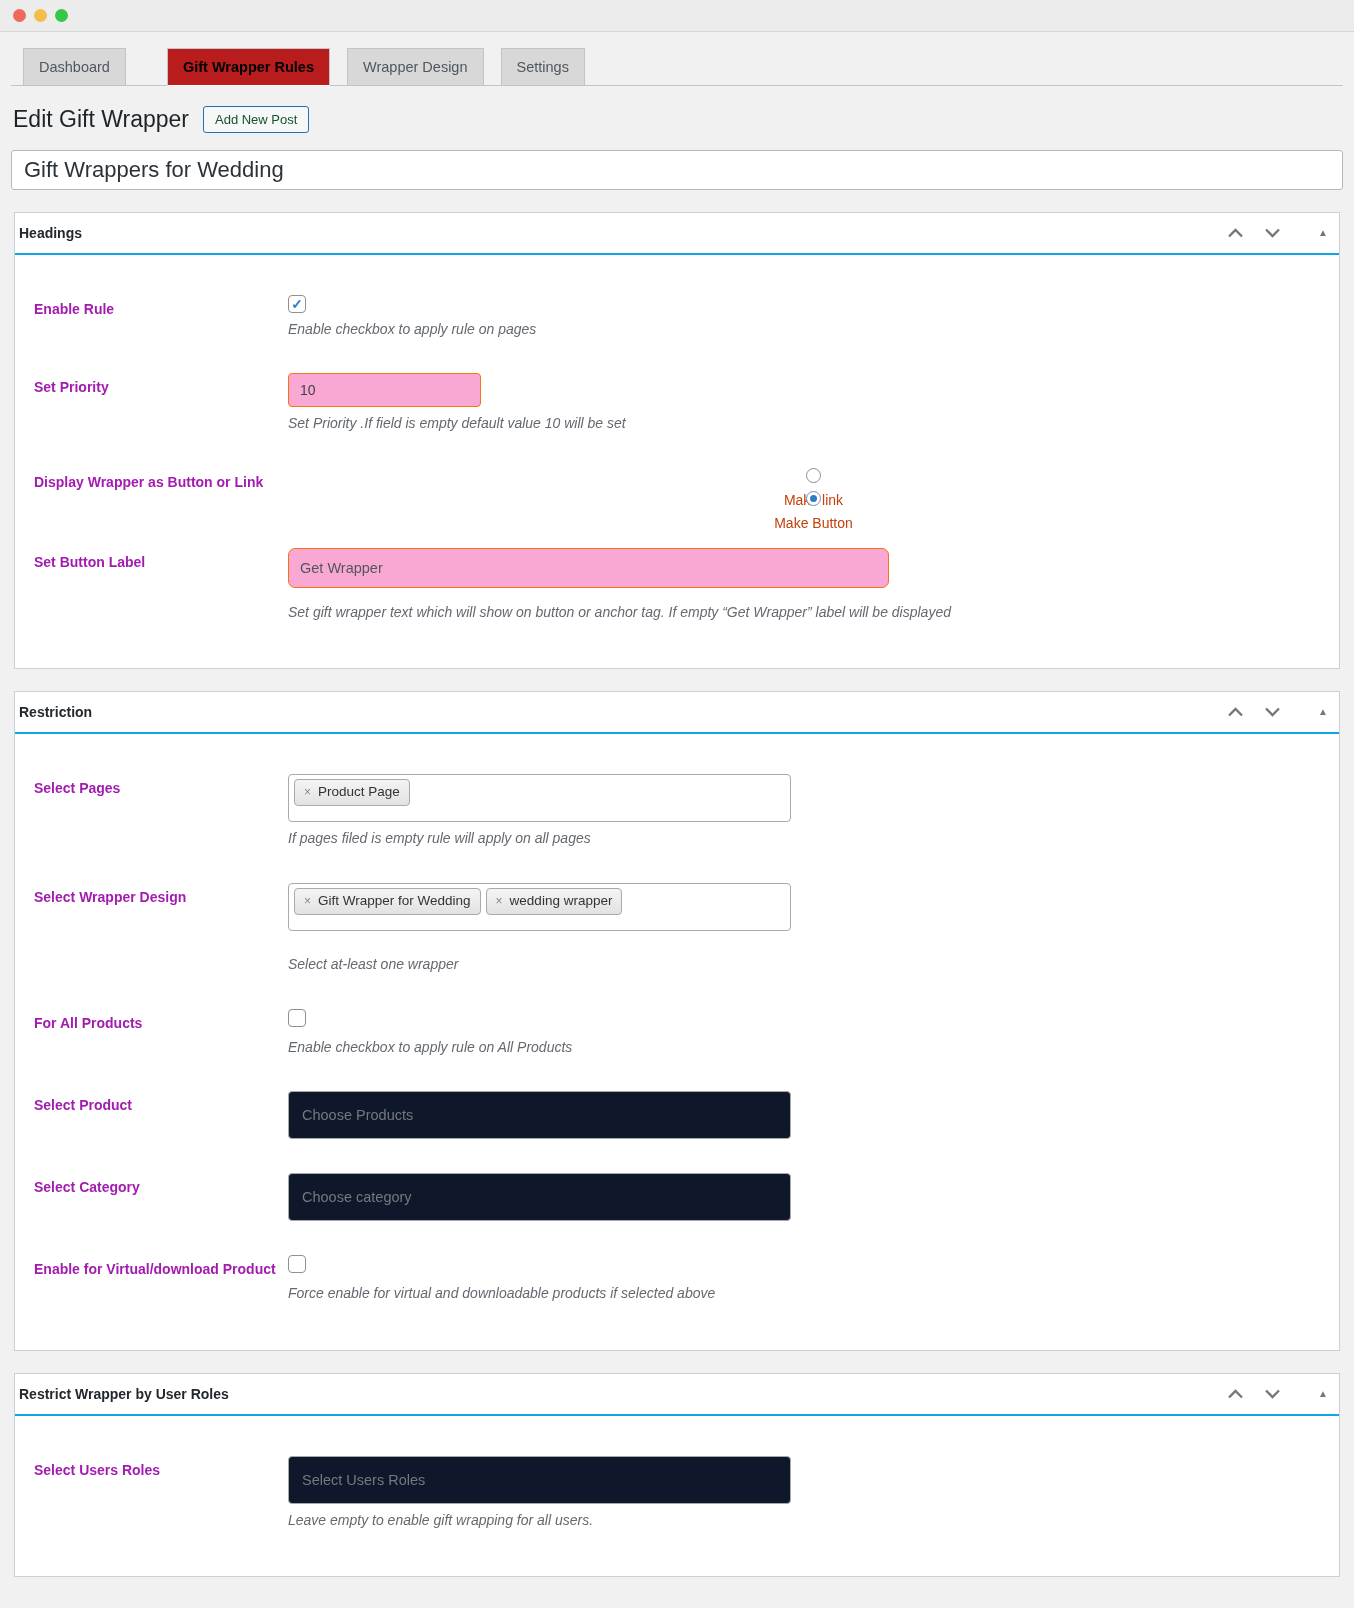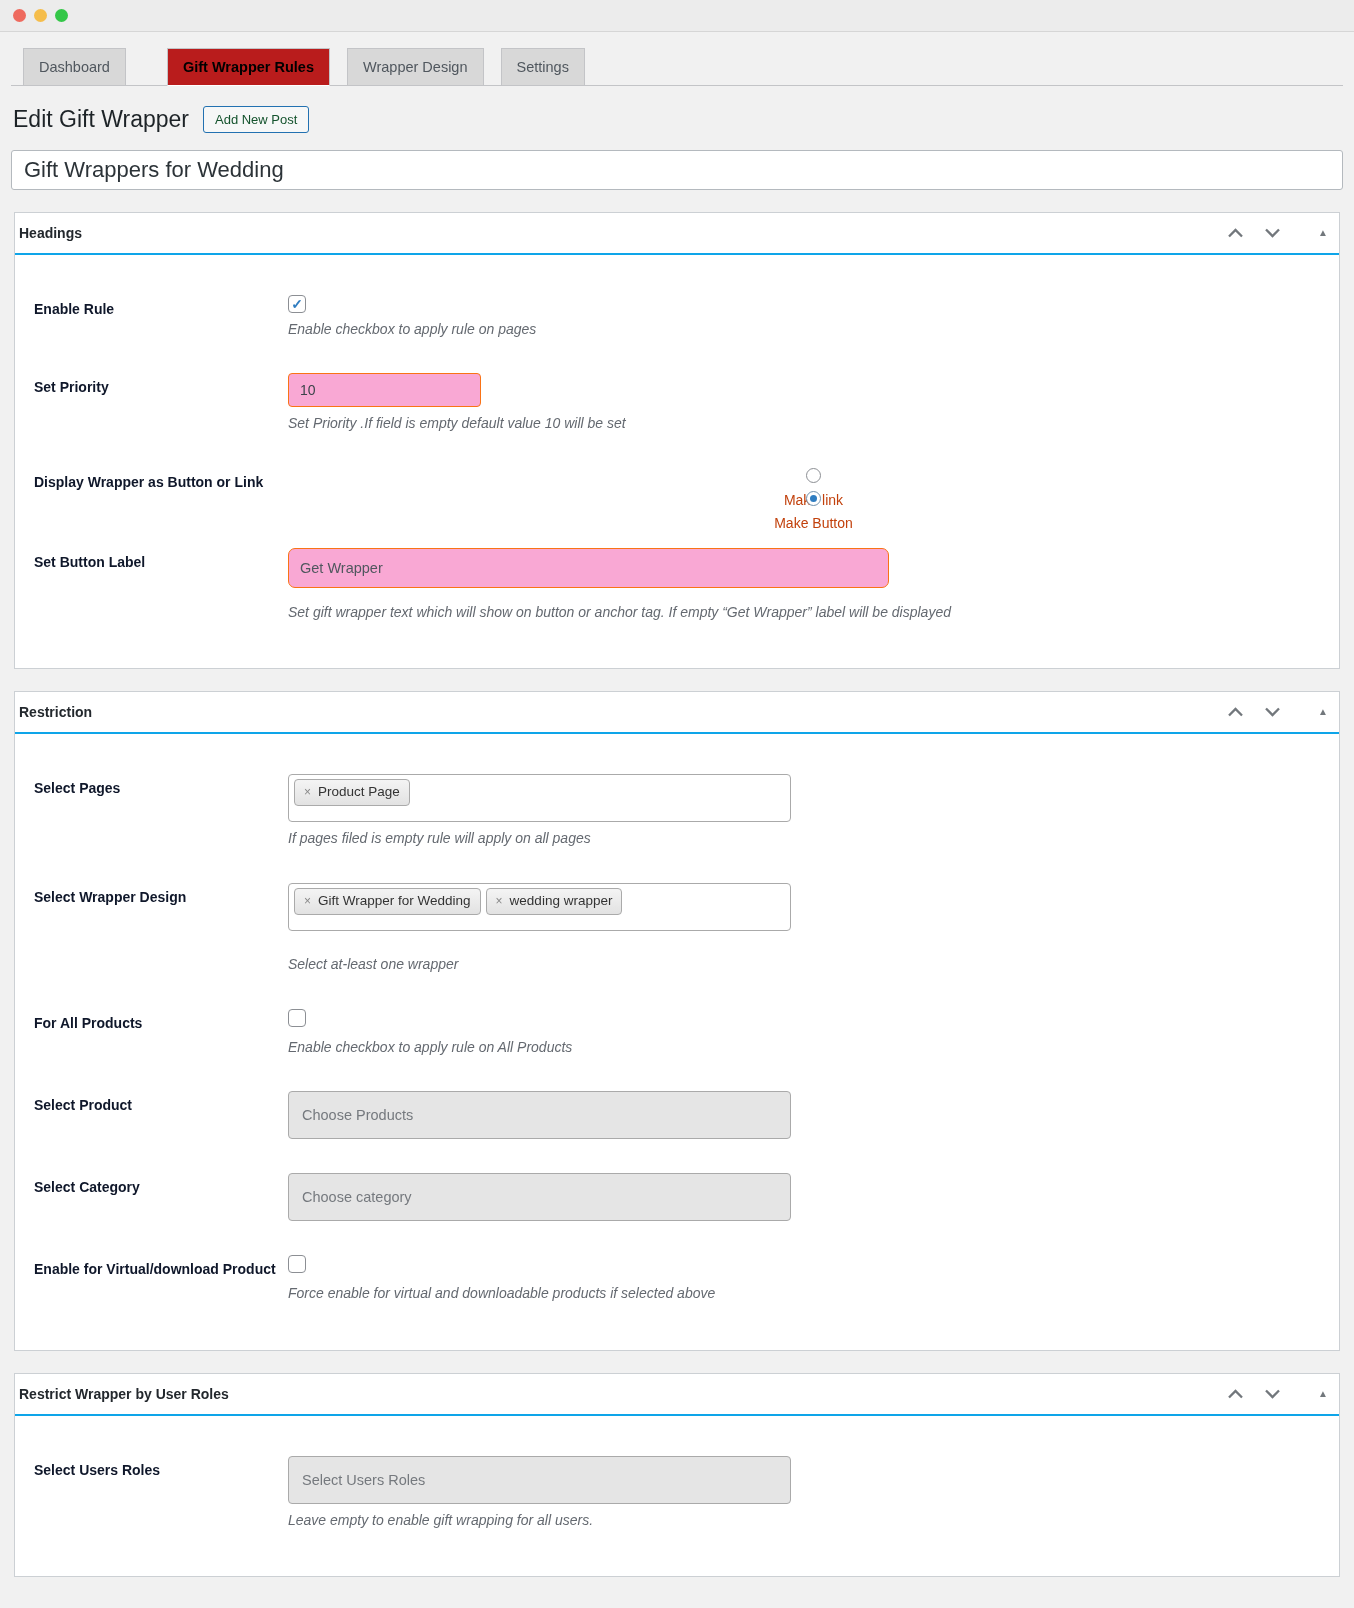--- a/index.html
+++ b/index.html
@@ -33,21 +33,21 @@
     border-bottom:2px solid #0ea5e9;cursor:pointer;}
   .panel-title{flex:1;font-size:14px;font-weight:600;color:#23282d;}
   .panel-icons{display:flex;align-items:center;gap:17px;margin-right:2px;}
   .icon-btn{width:20px;height:20px;display:flex;align-items:center;justify-content:center;
     background:none;border:none;padding:0;cursor:pointer;}
   .icon-btn.collapse{margin-left:14px;}
   .tri{font-size:10px;color:#72777c;line-height:1;}
   .panel-body{padding:40px 0 46px;}
   .frow{display:flex;padding-left:19px;}
   .frow + .frow{margin-top:34px;}
-  .flabel{width:254px;flex:none;font-size:14px;font-weight:700;color:#0f172a;
+  .flabel{width:254px;flex:none;font-size:14px;font-weight:700;color:#a21caf;
     line-height:26px;padding-top:1px;}
   .fcontrol{flex:1;min-width:0;}
   .fhelp{font-style:italic;color:#646970;font-size:14px;margin-top:7px;line-height:1.4;}
   .panel-0 .frow:nth-of-type(4) .fhelp{margin-top:15px;}
   .panel-1 .frow:nth-of-type(2) .fhelp{margin-top:24px;}
   
   .cb{width:18px;height:18px;border:1px solid #8c8f94;border-radius:4px;background:#fff;
     display:inline-flex;align-items:center;justify-content:center;cursor:pointer;}
   .cb.checked::after{content:"✓";color:#2f7dc1;font-size:14px;font-weight:700;line-height:1;}
   .tinput{border:1px solid #f97316;border-radius:4px;font-size:14px;color:#3c434a;
@@ -60,21 +60,21 @@
     position:relative;flex:none;}
   .radio.sel{border-color:#7292ad;}
   .radio.sel::after{content:"";position:absolute;left:3px;top:3px;right:3px;bottom:3px;
     background:#2f7dc1;border-radius:50%;}
   .selbox{width:503px;min-height:48px;border:1px solid #aaa;border-radius:4px;background:#fff;
     padding:4px 5px;display:flex;flex-wrap:wrap;gap:5px;align-items:flex-start;cursor:text;}
   .tag{display:inline-flex;align-items:center;gap:7px;
     background:linear-gradient(#f4f4f4,#e2e2e2);border:1px solid #aaa;border-radius:4px;
     padding:3px 9px;font-size:13.5px;color:#333;line-height:1.4;}
   .tag .x{color:#888;font-size:12px;cursor:pointer;}
-  .phbox{width:503px;height:48px;border:1px solid #aaa;border-radius:4px;background:#e5e5e5;
+  .phbox{width:503px;height:48px;border:1px solid #aaa;border-radius:4px;background:#0f172a;
     display:flex;align-items:center;padding:0 13px;font-size:14.5px;color:#75797e;
     font-family:inherit;outline:none;}
   .phbox::placeholder{color:#75797e;opacity:1;}
 </style>
 </head>
 <body>
 
 <div class="titlebar">
 
 <span class="light" title="close" style="background: rgb(238, 106, 94);"></span>

